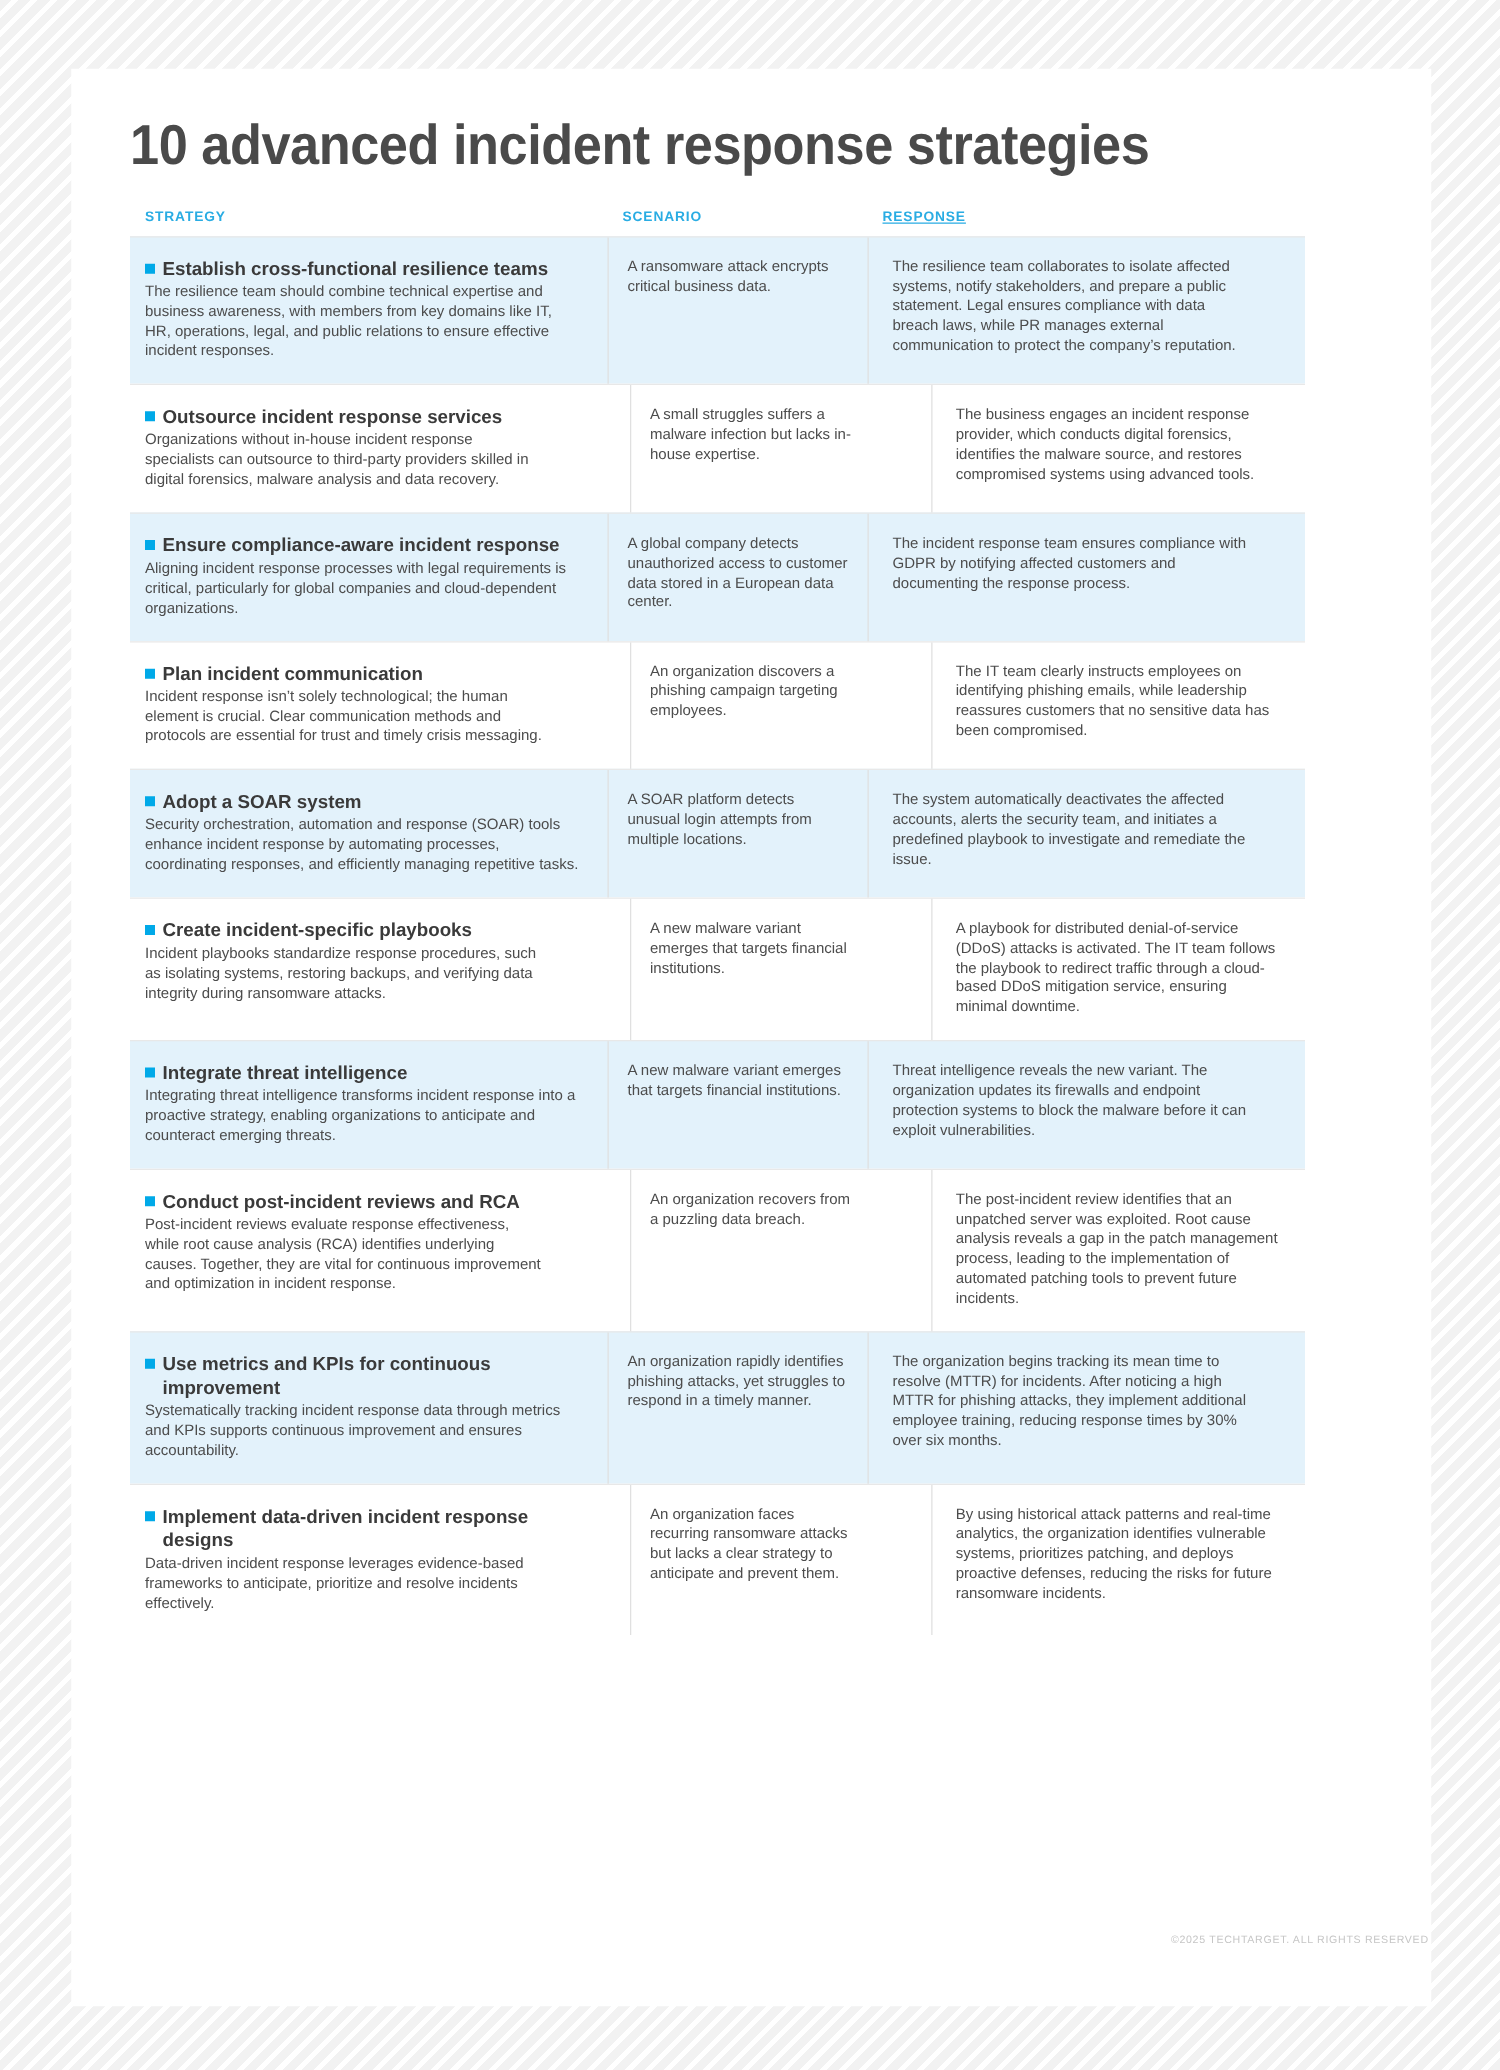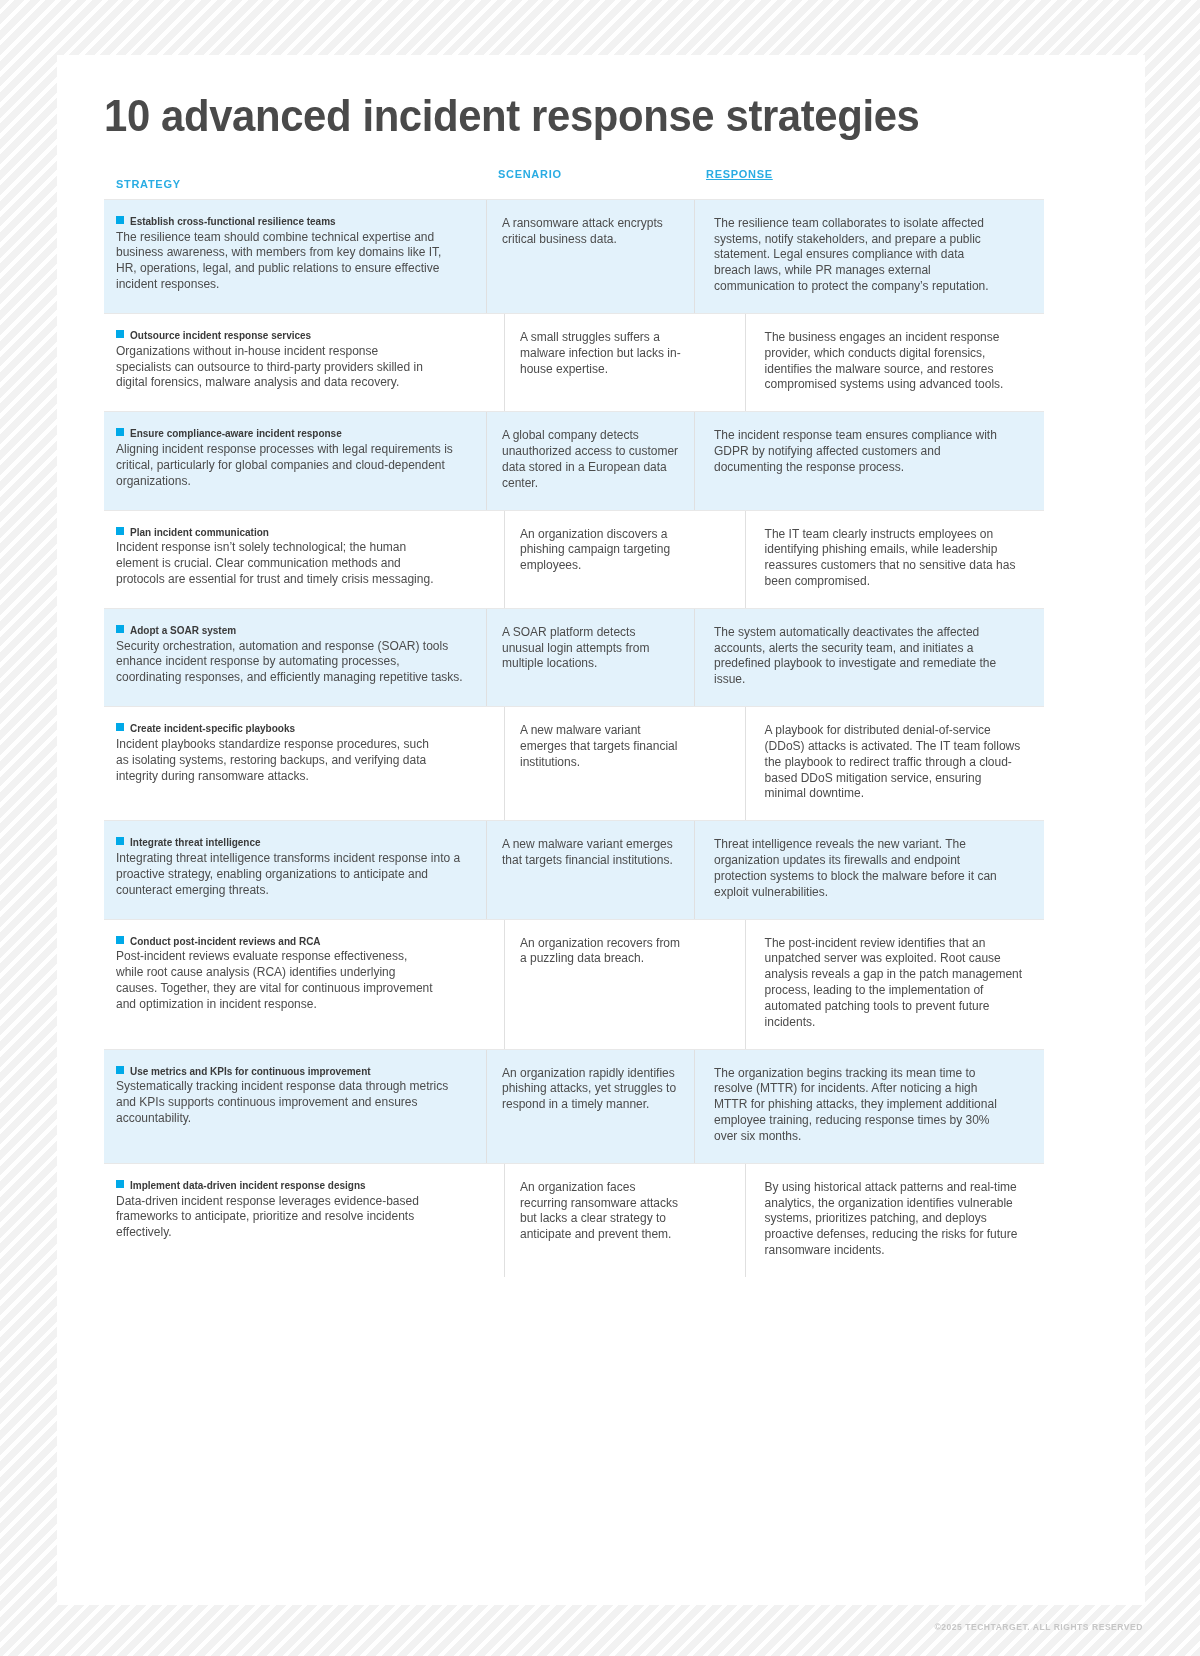--- a/index.html
+++ b/index.html
@@ -61,42 +61,42 @@
 
   .th {
     font-size: 11px;
     font-weight: bold;
     color: #29ace3;
     letter-spacing: 0.7px;
     text-transform: uppercase;
     padding-left: 12px;
   }
 
-  .col-strategy  { width: 382px; margin-top: 10px; }
+  .col-strategy  { width: 382px; }
   .col-scenario  { width: 208px; }
   .col-response  { width: 350px; text-decoration: underline; }
 
   .row {
     display: flex;
     border-top: 1px solid #e8e8e8;
   }
   .row.shaded { background: #e3f2fb; }
   .row.plain  { background: #ffffff; gap: 48px; }
 
   .cell {
     padding: 16px 14px 18px 12px;
   }
   .cell.strategy { width: 382px; padding-left: 12px; padding-right: 22px; }
   .cell.scenario { width: 208px; padding-left: 15px; padding-right: 14px; }
   .cell.response { width: 324px; padding-left: 19px; padding-right: 19px; }
 
   .divider-l { border-left: 1px solid #e0e0e0; }
 
   .strategy-title {
-    font-size: 10px;
+    font-size: 15px;
     font-weight: bold;
     color: #3a3a3a;
     line-height: 1.28;
     margin-bottom: 1px;
     text-indent: -14px;
     padding-left: 14px;
   }
   .bullet {
     display: inline-block;
     width: 8px;
@@ -111,23 +111,23 @@
     font-size: 12px;
     color: #4c4c4c;
     line-height: 1.32;
   }
 
   .strategy-desc { padding-left: 0; }
 
   .footer {
     position: absolute;
     right: 57px;
-    top: 1622px;
+    top: 1546px;
     font-size: 8.5px;
-    font-weight: bold;
+    font-weight: normal;
     letter-spacing: 0.55px;
     color: #c6c6c6;
     font-family: "Liberation Sans", sans-serif;
   }
 </style>
 </head>
 <body>
 
 <div class="card">
   <div class="card-inner">

